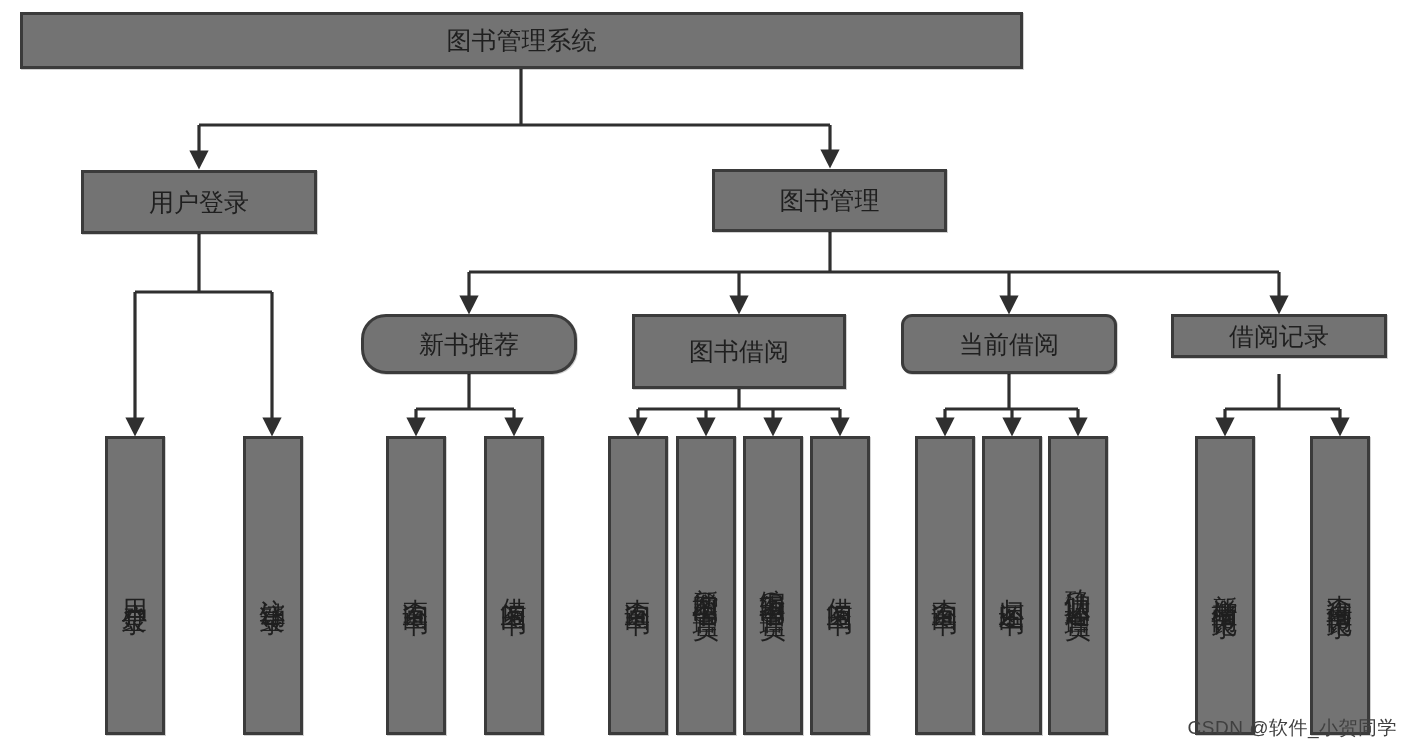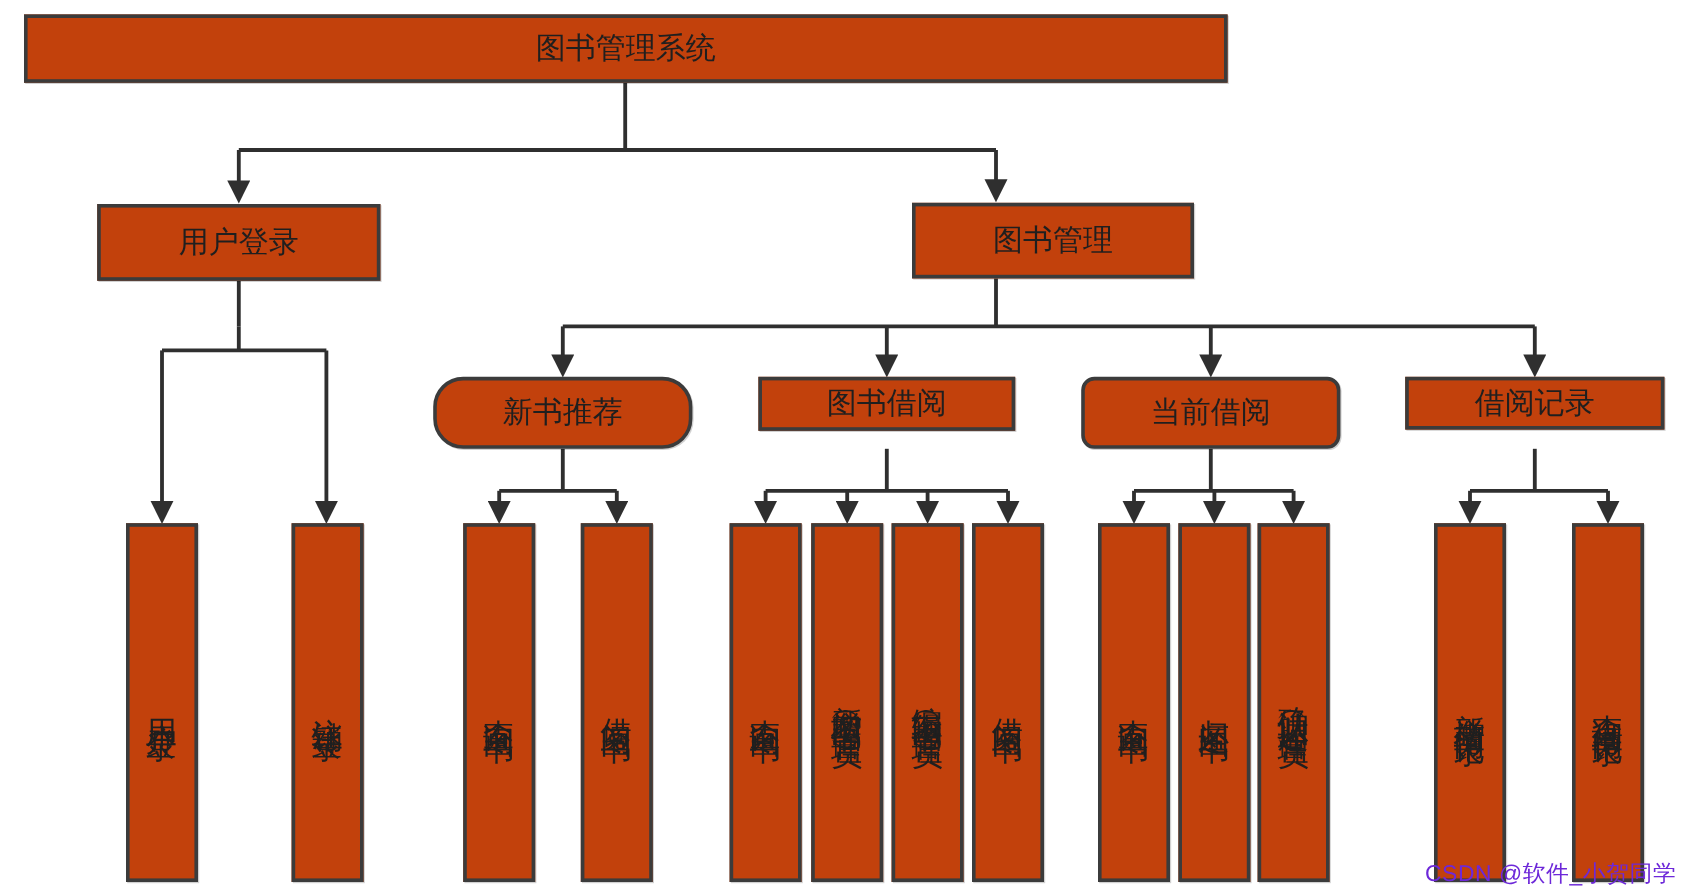--- a/index.html
+++ b/index.html
@@ -19,21 +19,21 @@
     position: absolute;
     left: 0;
     top: 0;
     width: 1405px;
     height: 747px;
     pointer-events: none;
   }
   .node {
     position: absolute;
     box-sizing: border-box;
-    background: #c2410c;
+    background: #737373;
     border: 3px solid #3b3b3b;
     display: flex;
     align-items: center;
     justify-content: center;
     color: #1f1f1f;
     box-shadow: 1px 1px 0 rgba(0,0,0,0.18);
   }
   .node .label {
     display: block;
     text-align: center;
@@ -51,21 +51,21 @@
     text-orientation: upright;
     font-size: 26px;
     letter-spacing: 4px;
     line-height: 1;
   }
   .watermark {
     position: absolute;
     right: 8px;
     bottom: 6px;
     font-size: 19px;
-    color: #6d28d9;
+    color: #404040;
     white-space: nowrap;
     letter-spacing: 0.5px;
   }
 </style>
 </head>
 <body>
 
 <div id="canvas">
 
   <svg class="lines" viewBox="0 0 1405 747" xmlns="http://www.w3.org/2000/svg">
@@ -119,28 +119,28 @@
     </g>
   </svg>
 
   <div class="node horiz" style="left:20px; top:12px; width:1003px; height:57px;">
     <span class="label">图书管理系统</span>
   </div>
 
   <div class="node horiz" style="left:81px; top:170px; width:236px; height:64px;">
     <span class="label">用户登录</span>
   </div>
-  <div class="node horiz" style="left:712px; top:169px; width:235px; height:63px;margin-left:48px;">
+  <div class="node horiz" style="left:712px; top:169px; width:235px; height:63px;">
     <span class="label">图书管理</span>
   </div>
 
   <div class="node horiz" style="left:361px; top:314px; width:216px; height:60px;border-radius:25px;">
     <span class="label">新书推荐</span>
   </div>
-  <div class="node horiz" style="left:632px; top:314px; width:214px; height:45px;">
+  <div class="node horiz" style="left:632px; top:314px; width:214px; height:75px;">
     <span class="label">图书借阅</span>
   </div>
   <div class="node horiz" style="left:901px; top:314px; width:216px; height:60px;border-radius:11px;">
     <span class="label">当前借阅</span>
   </div>
   <div class="node horiz" style="left:1171px; top:314px; width:216px; height:44px;">
     <span class="label">借阅记录</span>
   </div>
 
   <div class="node vert" style="left:105px; top:436px; width:60px; height:299px;">

